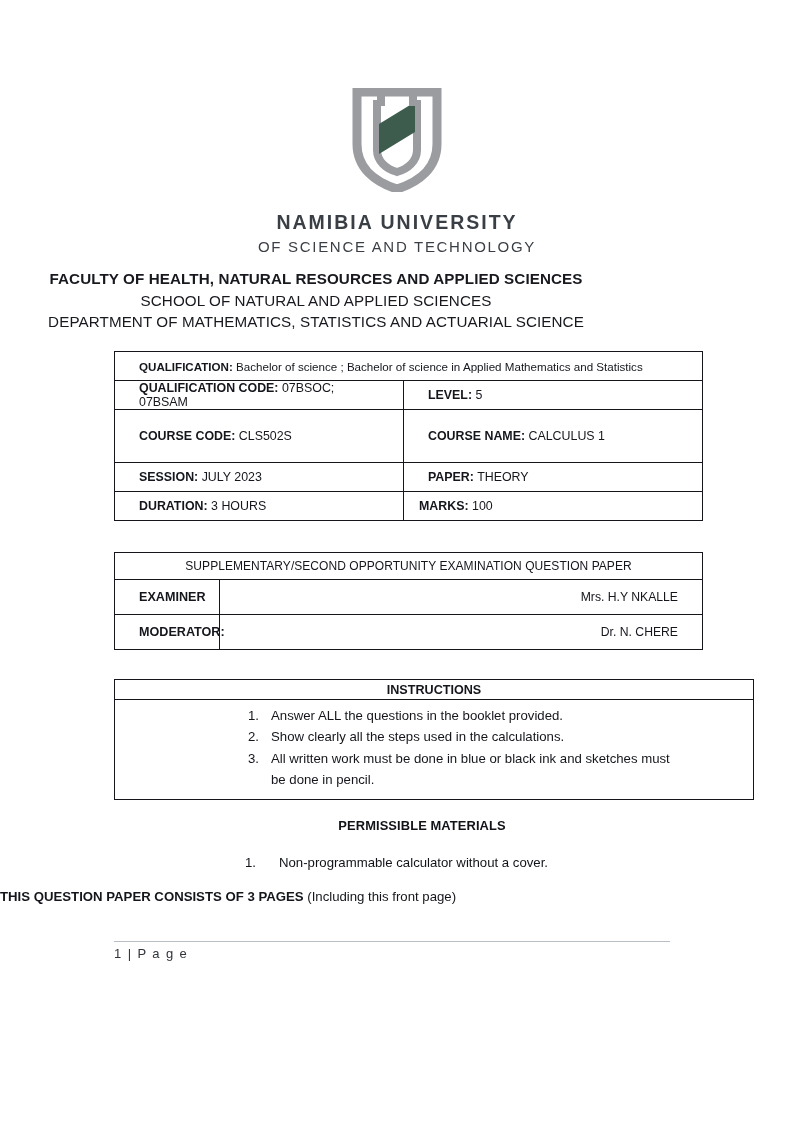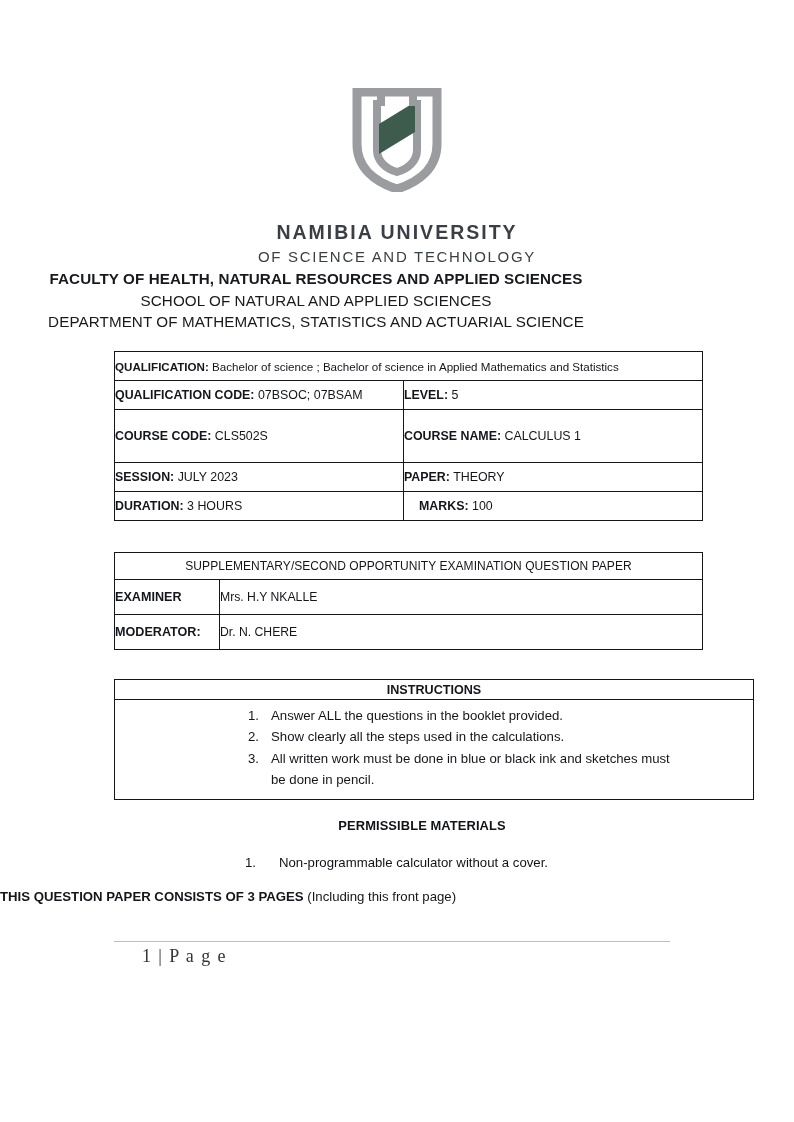--- a/index.html
+++ b/index.html
@@ -30,21 +30,21 @@
     width: 794px;
     text-align: center;
   }
   .logo-mark {
     display: block;
     margin: 0 auto;
     width: 96px;
     height: 104px;
   }
   .uni-name {
-    margin-top: 28px;
+    margin-top: 18px;
     font-size: 19.5px;
     font-weight: 600;
     letter-spacing: 2.0px;
     color: #3a3f46;
     line-height: 1.28;
   }
   .uni-sub {
     font-size: 15px;
     font-weight: 400;
     letter-spacing: 1.7px;
@@ -78,21 +78,21 @@
 
   
   .tbl {
     position: absolute;
     border-collapse: collapse;
     table-layout: fixed;
     border: 1.4px solid #14161c;
   }
   .tbl td {
     border: 1.1px solid #14161c;
-    padding: 0 0;
+    padding: 0 24px;
     font-size: 12.4px;
     vertical-align: middle;
     color: #14161c;
   }
   .lbl { font-weight: 700; }
 
   
   #qual-table {
     left: 114px;
     top: 351px;
@@ -112,21 +112,21 @@
   #exam-table td { height: 34px; }
   #exam-table .title-cell {
     text-align: center;
     font-weight: 400;
     font-size: 12px;
     height: 26px;
     letter-spacing: 0.05px;
     margin-left: 20px;
   }
   #exam-table .name-cell {
-    text-align: left;
+    text-align: right;
     font-size: 12.2px;
     font-weight: 400;
   }
   #exam-table .role-cell {
     font-weight: 700;
     font-size: 12.6px;
   }
 
   
   #instr-table {
@@ -214,25 +214,24 @@
     top: 941px;
     left: 114px;
     width: 556px;
     height: 1px;
     background: #b9bdc4;
   }
   .footer-text {
     position: absolute;
     top: 946px;
     left: 114px;
-    font-family: Liberation Serif, serif;
-    font-size: 18px;
+    font-family: Liberation Sans, sans-serif;
+    font-size: 13px;
     color: #30343c;
     letter-spacing: 1.4px;
-    margin-left: 28px;
   }
 </style>
 </head>
 <body>
 
 <div class="page">
 
   <div class="logo-block">
     <svg class="logo-mark" viewBox="0 0 96 104">
 

